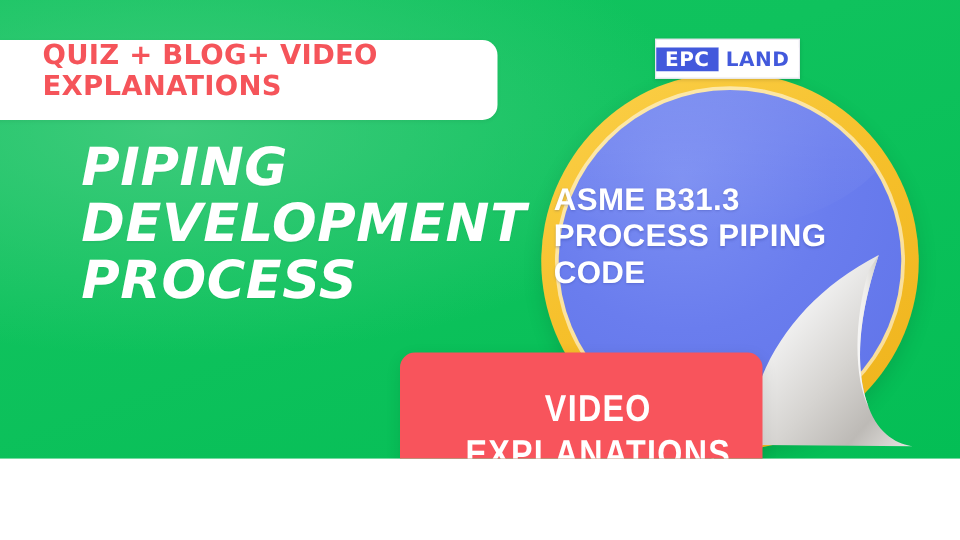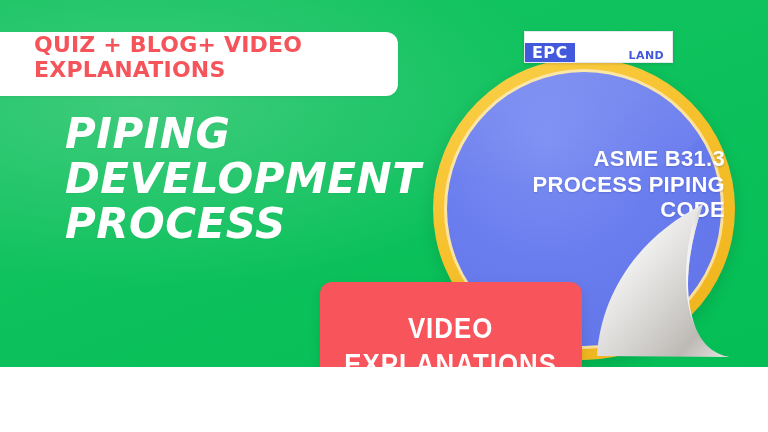--- a/index.html
+++ b/index.html
@@ -100,23 +100,23 @@
     height: 70%;
     background: linear-gradient(180deg, rgba(255,255,255,0.16), rgba(255,255,255,0));
     border-radius: 50%;
     pointer-events: none;
   }
   .badge-text {
     position: absolute;
     left: 10px;
     right: 10px;
     top: 88px;
-    text-align: right;
-    color: #ffffff;
-    font-size: 22px;
+    text-align: left;
+    color: #ffffff;
+    font-size: 25px;
     line-height: 1.16;
     font-weight: 700;
     letter-spacing: 0.3px;
     text-transform: uppercase;
     font-family: "Liberation Sans", sans-serif;
     white-space: pre-line;
     text-shadow: 0 1px 2px rgba(40,50,140,0.28);
   }
 
   
@@ -129,41 +129,40 @@
     pointer-events: none;
   }
 
   
   .logo {
     position: absolute;
     left: 524px;
     top: 31px;
     height: 30px;
     display: flex;
-    align-items: flex-end;
+    align-items: center;
     background: #ffffff;
     border: 1px solid #e7e7ef;
     box-shadow: 0 1px 3px rgba(0,0,0,0.14);
-    gap: 48px;
   }
   .logo-epc {
     background: #4259DC;
     color: #ffffff;
     font-size: 16px;
     font-weight: 800;
     letter-spacing: 0.4px;
     padding: 0 7px;
     display: flex;
     align-items: center;
     font-family: "DejaVu Sans", sans-serif;
   }
   .logo-land {
     background: #ffffff;
     color: #4259DC;
-    font-size: 11px;
+    font-size: 16px;
     font-weight: 800;
     letter-spacing: 0.4px;
     padding: 0 8px 0 6px;
     display: flex;
     align-items: center;
     font-family: "DejaVu Sans", sans-serif;
   }
 
   
   .cta {
@@ -171,20 +170,21 @@
     left: 320px;
     top: 282px;
     width: 262px;
     height: 127px;
     background: #F8545C;
     border-radius: 12px;
     box-shadow: 0 4px 12px rgba(0,0,0,0.10);
     display: flex;
     align-items: center;
     justify-content: center;
+    padding-left: 28px;
   }
   .cta-text {
     color: #ffffff;
     text-align: center;
     font-size: 30px;
     line-height: 1.2;
     font-weight: 800;
     letter-spacing: 1.2px;
     text-transform: uppercase;
     font-family: "Liberation Sans Narrow", "Liberation Sans", sans-serif;

